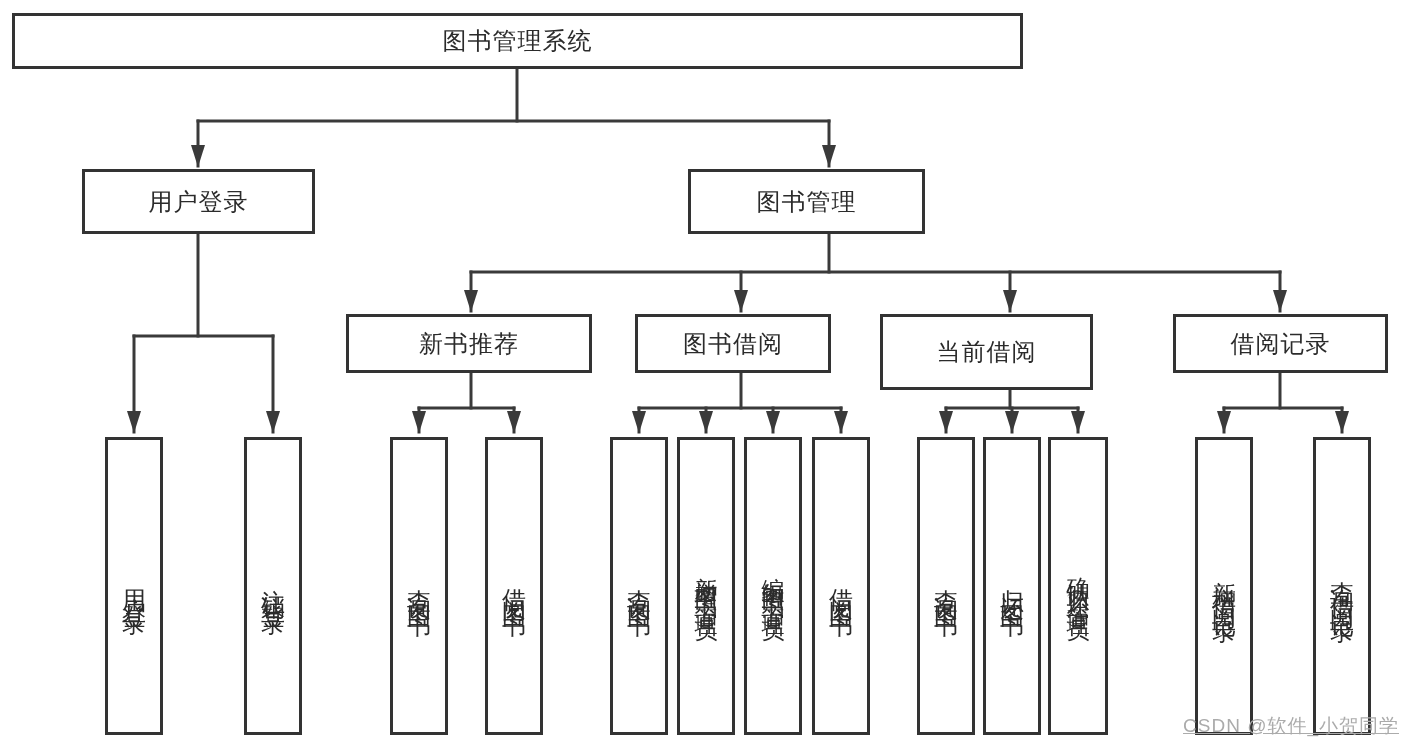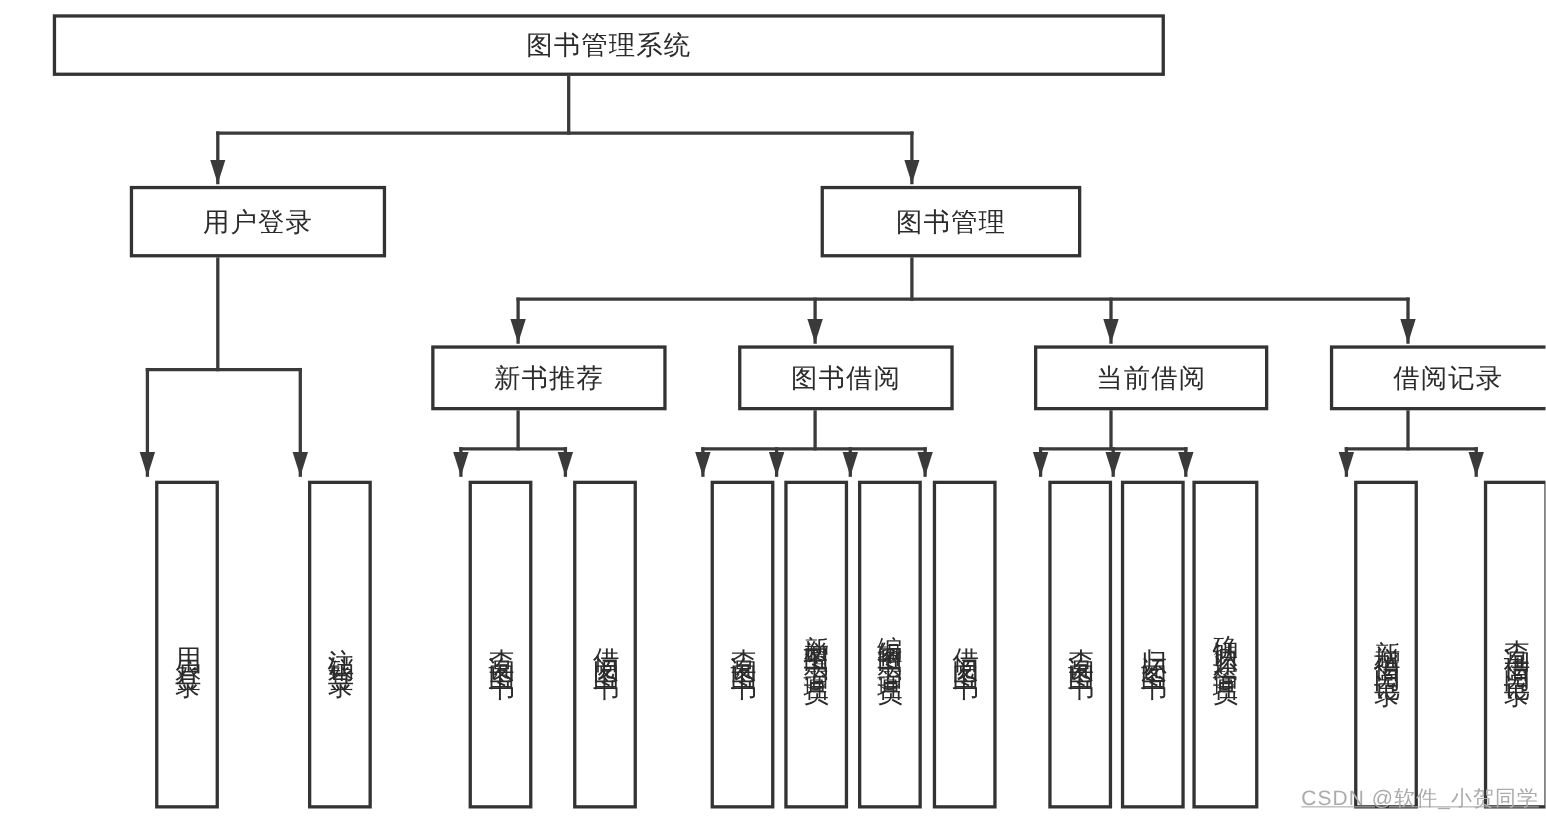--- a/index.html
+++ b/index.html
@@ -31,21 +31,20 @@
   }
   #arrowhead-path{fill:var(--line);}
   .box{
     position:absolute;
     background:var(--bg);
     border:3px solid var(--border);
     display:flex;
     align-items:center;
     justify-content:center;
     z-index:2;
-    margin-left:36px;
   }
   .box.h .lbl{
     font-size:24px;
     letter-spacing:1px;
     white-space:nowrap;
   }
   .box.v{
     top:437px;
     width:58px;
     height:298px;
@@ -138,31 +137,31 @@
   </g>
 </svg>
 
 <div class="box h" style="left:12px;top:13px;width:1011px;height:56px">
   <span class="lbl">图书管理系统</span>
 </div>
 
 <div class="box h" style="left:82px;top:169px;width:233px;height:65px">
   <span class="lbl">用户登录</span>
 </div>
-<div class="box h" style="left:710px;top:169px;width:237px;height:65px">
+<div class="box h" style="left:688px;top:169px;width:237px;height:65px">
   <span class="lbl">图书管理</span>
 </div>
 
-<div class="box h" style="left:356px;top:314px;width:214px;height:59px">
+<div class="box h" style="left:346px;top:314px;width:246px;height:59px">
   <span class="lbl">新书推荐</span>
 </div>
 <div class="box h" style="left:635px;top:314px;width:196px;height:59px">
   <span class="lbl">图书借阅</span>
 </div>
-<div class="box h" style="left:904px;top:314px;width:213px;height:59px">
+<div class="box h" style="left:880px;top:314px;width:213px;height:76px">
   <span class="lbl">当前借阅</span>
 </div>
 <div class="box h" style="left:1173px;top:314px;width:215px;height:59px">
   <span class="lbl">借阅记录</span>
 </div>
 
 <div class="box v" style="left:105px">
   <span class="vlbl">用户登录</span>
 </div>
 <div class="box v" style="left:244px">

